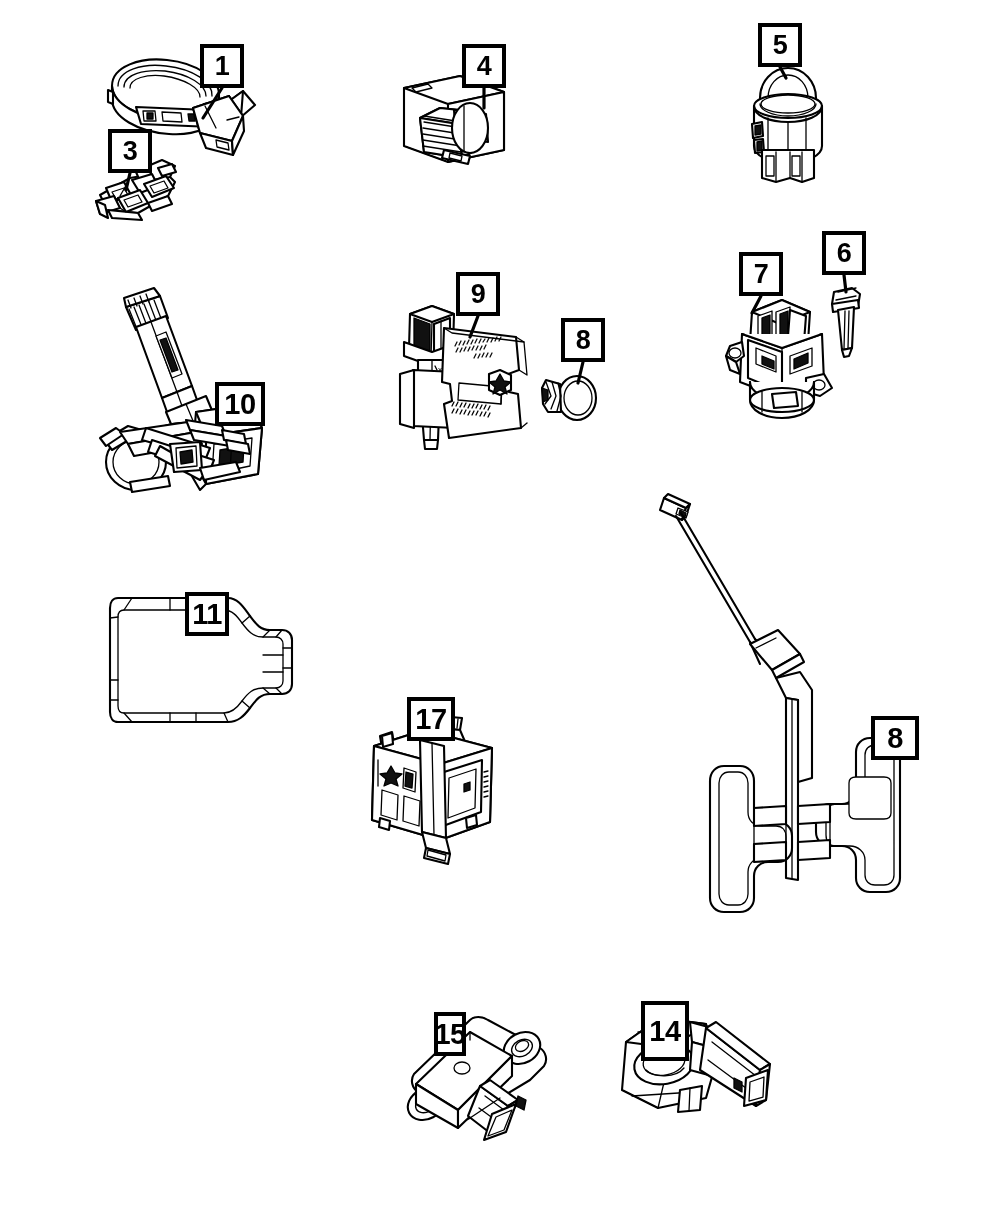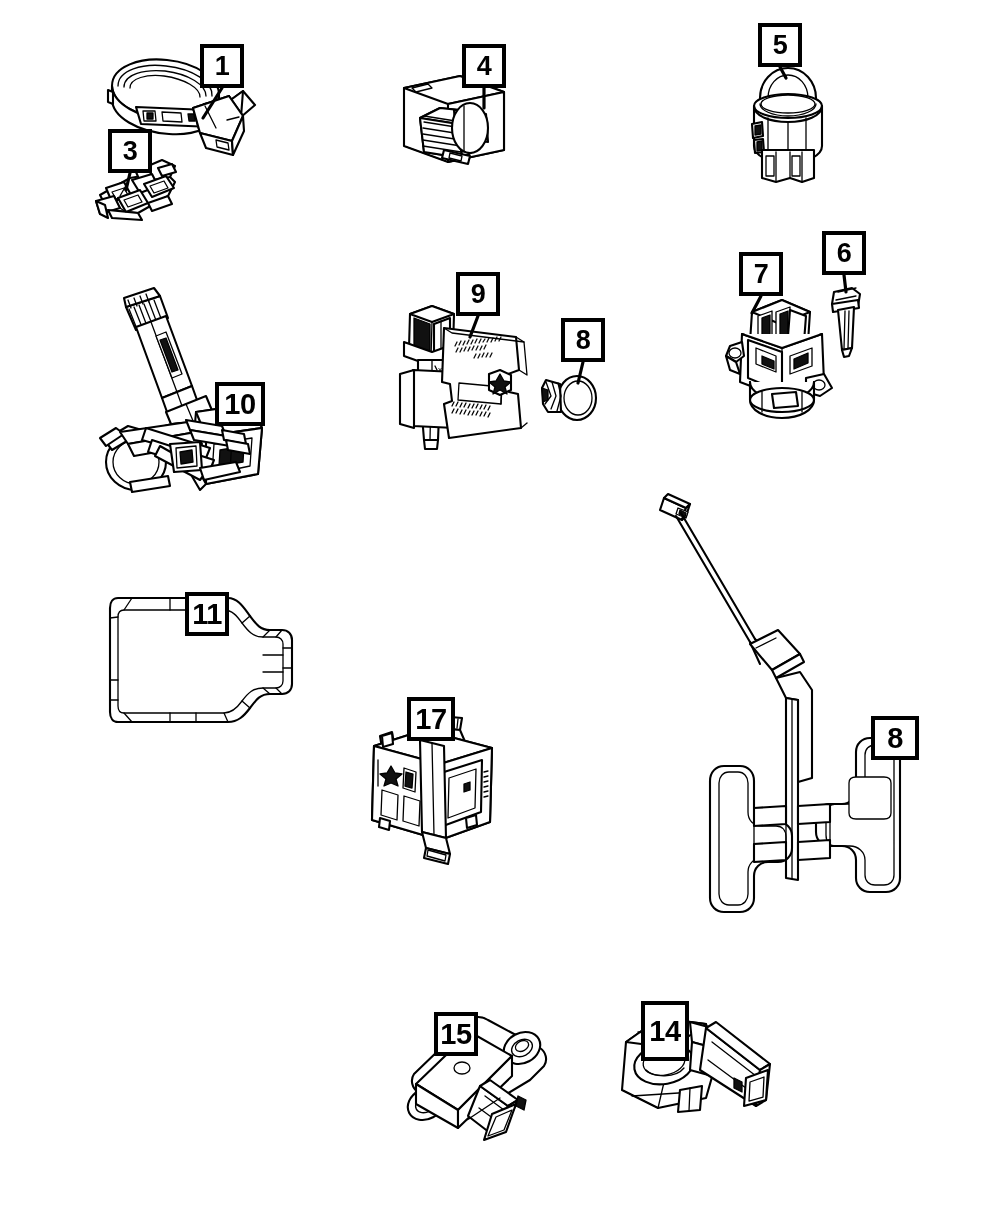--- a/index.html
+++ b/index.html
@@ -521,15 +521,15 @@
   <div class="callout" style="left:758px;top:23px;width:44px;height:44px">5</div>
   <div class="callout" style="left:822px;top:231px;width:44px;height:44px">6</div>
   <div class="callout" style="left:739px;top:252px;width:44px;height:44px">7</div>
   <div class="callout" style="left:561px;top:318px;width:44px;height:44px">8</div>
   <div class="callout" style="left:456px;top:272px;width:44px;height:44px">9</div>
   <div class="callout wide" style="left:215px;top:342px;width:50px;height:44px">10</div>
   <div class="callout wide" style="left:185px;top:552px;width:44px;height:44px">11</div>
   <div class="callout wide" style="left:407px;top:657px;width:48px;height:44px">17</div>
   <div class="callout wide" style="left:871px;top:676px;width:48px;height:44px">8</div>
   <div class="callout wide" style="left:641px;top:961px;width:48px;height:60px">14</div>
-  <div class="callout wide" style="left:434px;top:972px;width:44px;height:44px">15</div>
+  <div class="callout wide" style="left:434px;top:972px;width:32px;height:44px">15</div>
 
 </div>
 
 </body></html>

